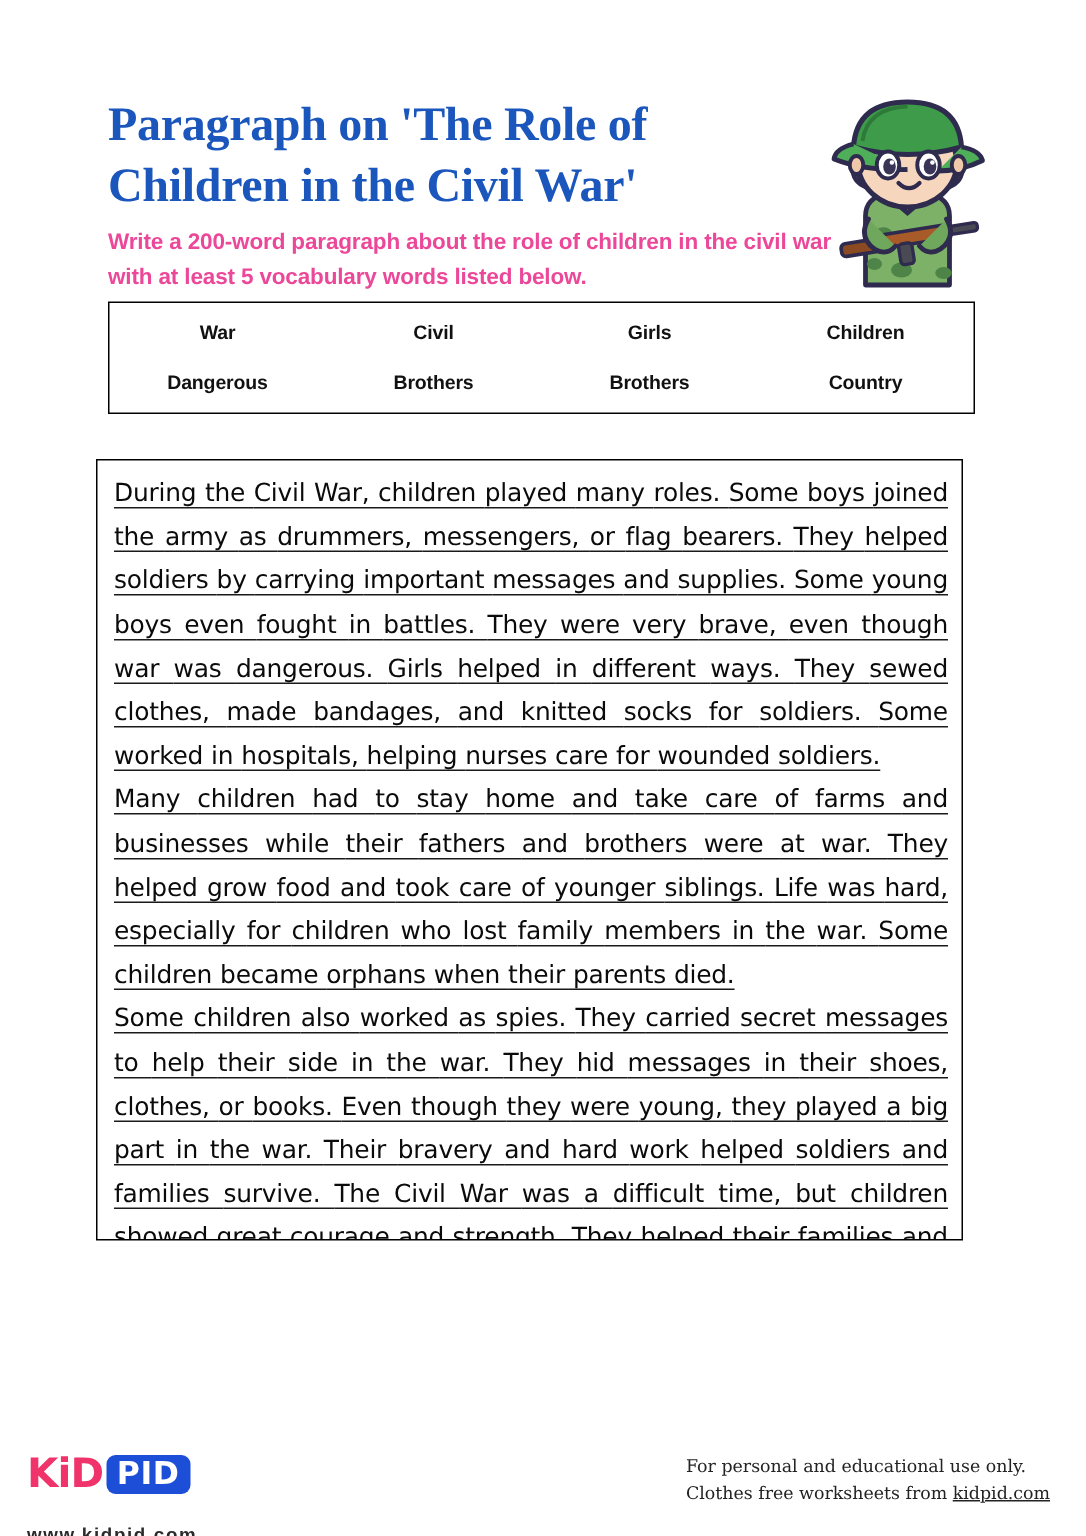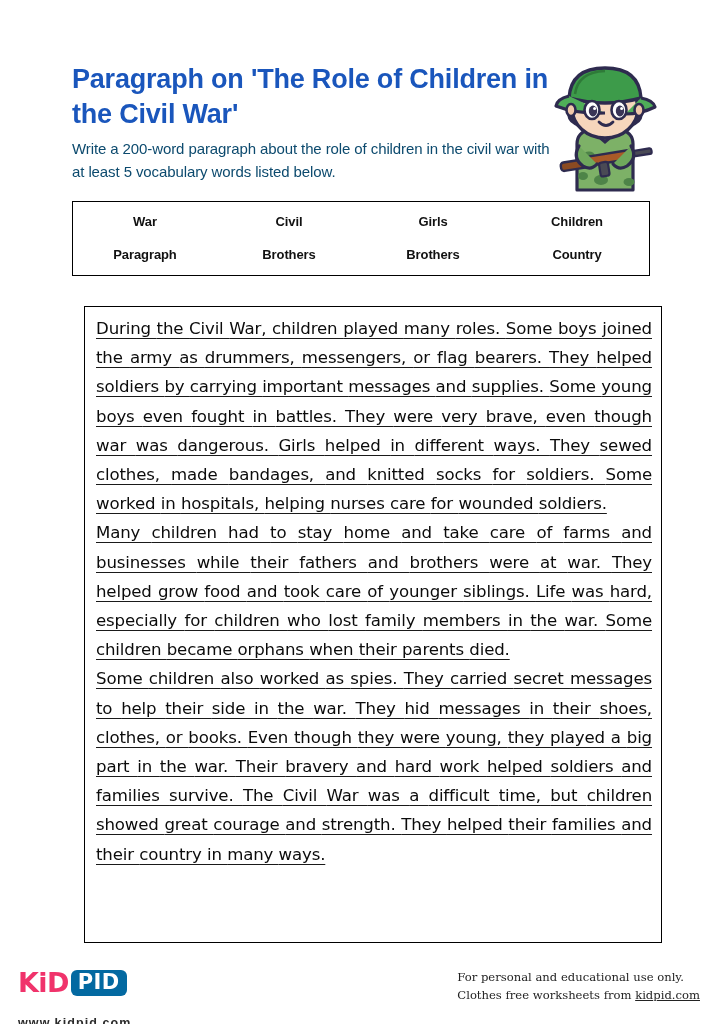--- a/index.html
+++ b/index.html
@@ -18,32 +18,32 @@
 
   
   #header {
     position: absolute;
     left: 72px;
     top: 62px;
     width: 580px;
   }
   #title {
     color: #1A56BC;
-    font-size: 27px;
+    font-size: 32px;
     font-weight: bold;
     line-height: 1.28;
     letter-spacing: -0.2px;
     width: 480px;
     margin: 0;
-    font-family: Liberation Sans, sans-serif;
+    font-family: Liberation Serif, serif;
   }
   #subtitle {
-    color: #0c4a6e;
+    color: #ec4899;
     font-size: 15px;
-    font-weight: normal;
+    font-weight: bold;
     line-height: 1.52;
     width: 485px;
     margin: 7px 0 0 0;
     letter-spacing: -0.1px;
     font-family: "Liberation Sans", sans-serif;
   }
 
   
   #mascot {
     position: absolute;
@@ -76,24 +76,24 @@
     font-size: 13px;
     font-weight: bold;
     color: #111111;
     line-height: 2.48;
     letter-spacing: -0.1px;
   }
 
   
   #paragraph-box {
     position: absolute;
-    left: 84px;
+    left: 64px;
     top: 306px;
     width: 578px;
-    height: 637px;
+    height: 521px;
     border: 1.4px solid #000000;
     box-sizing: border-box;
     padding: 7px 9px 0 11px;
     overflow: hidden;
   }
   .para {
     margin: 0;
     font-size: 16.6px;
     color: #0b0b0b;
     line-height: 29.2px;
@@ -131,21 +131,21 @@
   }
   #logo-kid {
     color: #F0336B;
     font-size: 27px;
     font-weight: bold;
     letter-spacing: -0.6px;
     font-family: "DejaVu Sans", sans-serif;
     line-height: 1;
   }
   #logo-pid {
-    background: #0369a1;
+    background: #1d4ed8;
     color: #ffffff;
     font-size: 21px;
     font-weight: bold;
     letter-spacing: 0.4px;
     font-family: "DejaVu Sans", sans-serif;
     border-radius: 6px;
     padding: 2px 7px 3px 7px;
     margin-left: 2px;
     line-height: 1;
   }
@@ -227,21 +227,21 @@
 </div>
 
 <div id="vocab-box">
   <div class="vocab-row">
     <div class="vocab-cell">War</div>
     <div class="vocab-cell">Civil</div>
     <div class="vocab-cell">Girls</div>
     <div class="vocab-cell">Children</div>
   </div>
   <div class="vocab-row">
-    <div class="vocab-cell">Paragraph</div>
+    <div class="vocab-cell">Dangerous</div>
     <div class="vocab-cell">Brothers</div>
     <div class="vocab-cell">Brothers</div>
     <div class="vocab-cell">Country</div>
   </div>
 </div>
 
 <div id="paragraph-box">
   <p class="para"><span class="u">During </span><span class="u">the </span><span class="u">Civil </span><span class="u">War, </span><span class="u">children </span><span class="u">played </span><span class="u">many </span><span class="u">roles. </span><span class="u">Some </span><span class="u">boys </span><span class="u">joined </span><span class="u">the </span><span class="u">army </span><span class="u">as </span><span class="u">drummers, </span><span class="u">messengers, </span><span class="u">or </span><span class="u">flag </span><span class="u">bearers. </span><span class="u">They </span><span class="u">helped </span><span class="u">soldiers </span><span class="u">by </span><span class="u">carrying </span><span class="u">important </span><span class="u">messages </span><span class="u">and </span><span class="u">supplies. </span><span class="u">Some </span><span class="u">young </span><span class="u">boys </span><span class="u">even </span><span class="u">fought </span><span class="u">in </span><span class="u">battles. </span><span class="u">They </span><span class="u">were </span><span class="u">very </span><span class="u">brave, </span><span class="u">even </span><span class="u">though </span><span class="u">war </span><span class="u">was </span><span class="u">dangerous. </span><span class="u">Girls </span><span class="u">helped </span><span class="u">in </span><span class="u">different </span><span class="u">ways. </span><span class="u">They </span><span class="u">sewed </span><span class="u">clothes, </span><span class="u">made </span><span class="u">bandages, </span><span class="u">and </span><span class="u">knitted </span><span class="u">socks </span><span class="u">for </span><span class="u">soldiers. </span><span class="u">Some </span><span class="u">worked </span><span class="u">in </span><span class="u">hospitals, </span><span class="u">helping </span><span class="u">nurses </span><span class="u">care </span><span class="u">for </span><span class="u">wounded </span><span class="u">soldiers.</span></p>
   <p class="para"><span class="u">Many </span><span class="u">children </span><span class="u">had </span><span class="u">to </span><span class="u">stay </span><span class="u">home </span><span class="u">and </span><span class="u">take </span><span class="u">care </span><span class="u">of </span><span class="u">farms </span><span class="u">and </span><span class="u">businesses </span><span class="u">while </span><span class="u">their </span><span class="u">fathers </span><span class="u">and </span><span class="u">brothers </span><span class="u">were </span><span class="u">at </span><span class="u">war. </span><span class="u">They </span><span class="u">helped </span><span class="u">grow </span><span class="u">food </span><span class="u">and </span><span class="u">took </span><span class="u">care </span><span class="u">of </span><span class="u">younger </span><span class="u">siblings. </span><span class="u">Life </span><span class="u">was </span><span class="u">hard, </span><span class="u">especially </span><span class="u">for </span><span class="u">children </span><span class="u">who </span><span class="u">lost </span><span class="u">family </span><span class="u">members </span><span class="u">in </span><span class="u">the </span><span class="u">war. </span><span class="u">Some </span><span class="u">children </span><span class="u">became </span><span class="u">orphans </span><span class="u">when </span><span class="u">their </span><span class="u">parents </span><span class="u">died.</span></p>
   <p class="para"><span class="u">Some </span><span class="u">children </span><span class="u">also </span><span class="u">worked </span><span class="u">as </span><span class="u">spies. </span><span class="u">They </span><span class="u">carried </span><span class="u">secret </span><span class="u">messages </span><span class="u">to </span><span class="u">help </span><span class="u">their </span><span class="u">side </span><span class="u">in </span><span class="u">the </span><span class="u">war. </span><span class="u">They </span><span class="u">hid </span><span class="u">messages </span><span class="u">in </span><span class="u">their </span><span class="u">shoes, </span><span class="u">clothes, </span><span class="u">or </span><span class="u">books. </span><span class="u">Even </span><span class="u">though </span><span class="u">they </span><span class="u">were </span><span class="u">young, </span><span class="u">they </span><span class="u">played </span><span class="u">a </span><span class="u">big </span><span class="u">part </span><span class="u">in </span><span class="u">the </span><span class="u">war. </span><span class="u">Their </span><span class="u">bravery </span><span class="u">and </span><span class="u">hard </span><span class="u">work </span><span class="u">helped </span><span class="u">soldiers </span><span class="u">and </span><span class="u">families </span><span class="u">survive. </span><span class="u">The </span><span class="u">Civil </span><span class="u">War </span><span class="u">was </span><span class="u">a </span><span class="u">difficult </span><span class="u">time, </span><span class="u">but </span><span class="u">children </span><span class="u">showed </span><span class="u">great </span><span class="u">courage </span><span class="u">and </span><span class="u">strength. </span><span class="u">They </span><span class="u">helped </span><span class="u">their </span><span class="u">families </span><span class="u">and </span><span class="u">their </span><span class="u">country </span><span class="u">in </span><span class="u">many </span><span class="u">ways.</span></p>

